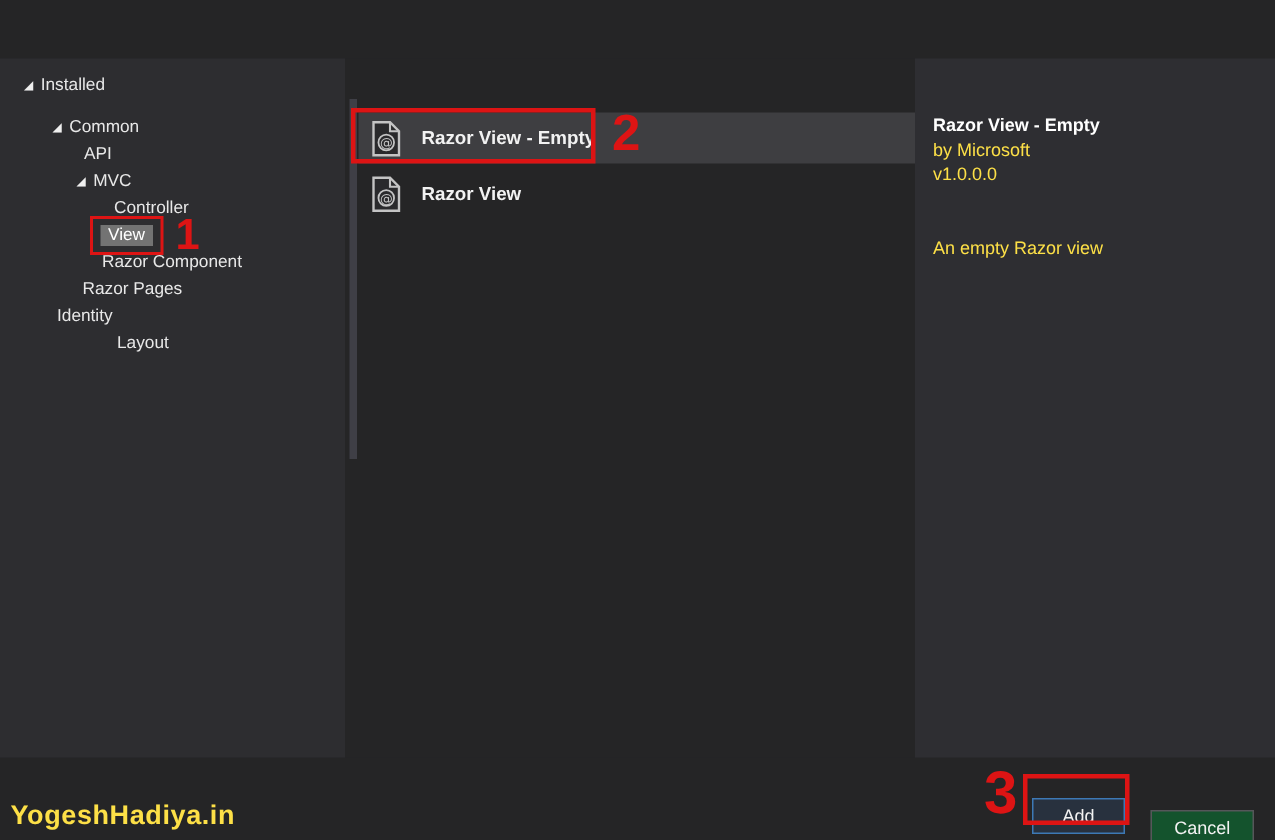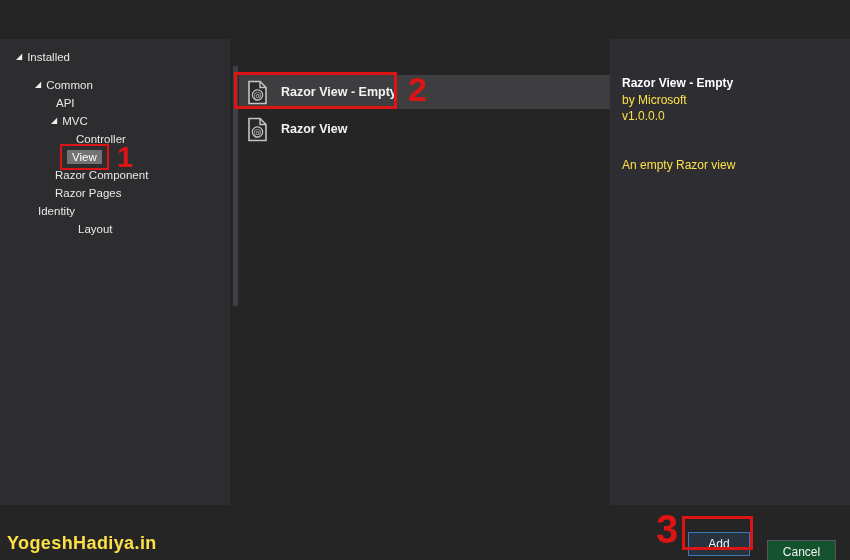--- a/index.html
+++ b/index.html
@@ -20,21 +20,21 @@
   .tree-item{position:absolute;display:flex;align-items:center;gap:5px;
     font-size:11.5px;color:#e8e8e8;white-space:nowrap;cursor:default;}
   .tree-arrow{font-size:8px;color:#efefef;line-height:1;}
   .ti-installed{top:51px;left:16px;}
   .ti-common{top:79px;left:35px;}
   .ti-api{top:97px;left:56px;}
   .ti-mvc{top:115px;left:51px;}
   .ti-controller{top:133px;left:76px;}
   .ti-view{top:150px;left:67px;}
   .ti-view .view-label{background:#737373;color:#ffffff;padding:1px 5px;}
-  .ti-razor-component{top:169px;left:55px;}
+  .ti-razor-component{top:169px;left:68px;}
   .ti-razor-pages{top:187px;left:55px;}
   .ti-identity{top:205px;left:38px;}
   .ti-layout{top:223px;left:37px;padding-left:41px;}
   
   .tpl-row{position:absolute;left:239px;width:371px;height:34px;display:flex;align-items:center;cursor:default;}
   .tpl-row-0{top:75px;background:#3e3e41;}
   .tpl-row-1{top:112px;background:transparent;}
   .tpl-icon{margin-left:8px;flex:0 0 auto;display:block;}
   .tpl-label{margin-left:13px;font-weight:700;font-size:12.5px;color:#f2f2f2;}
   

